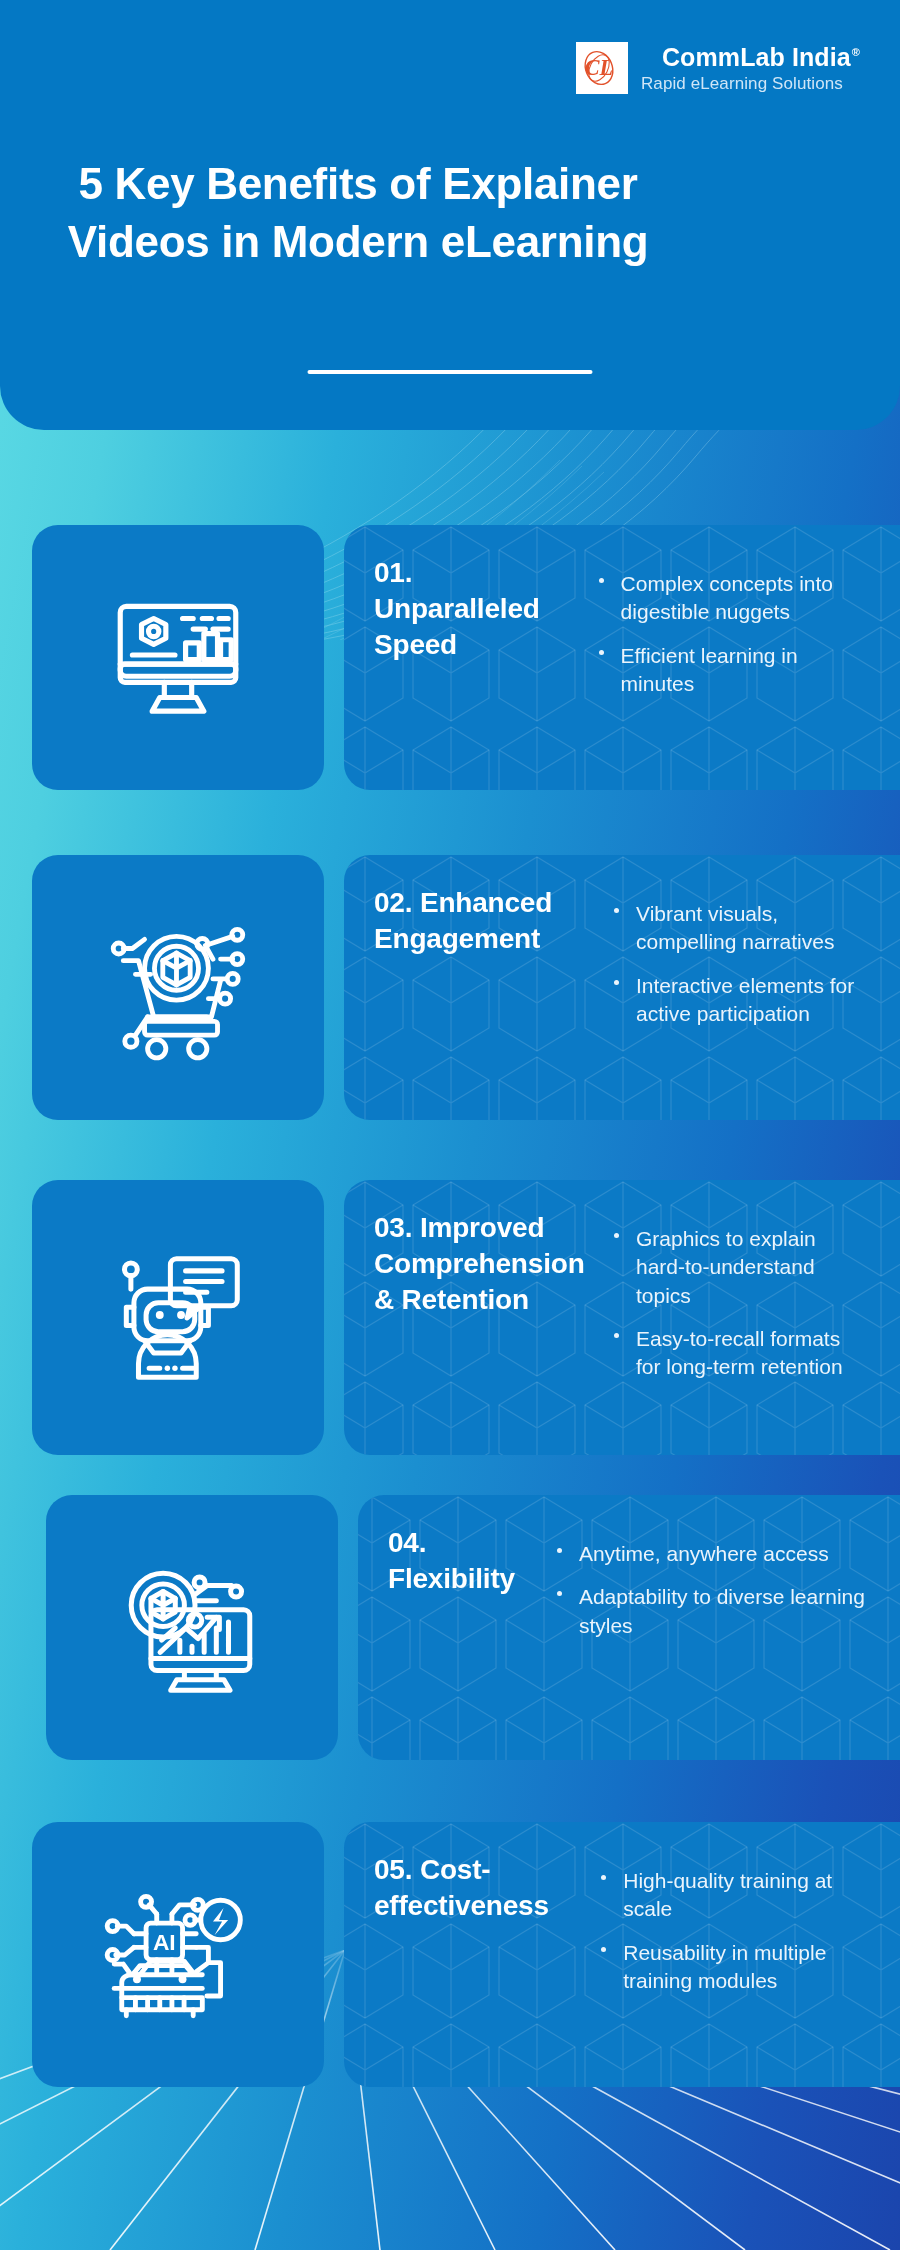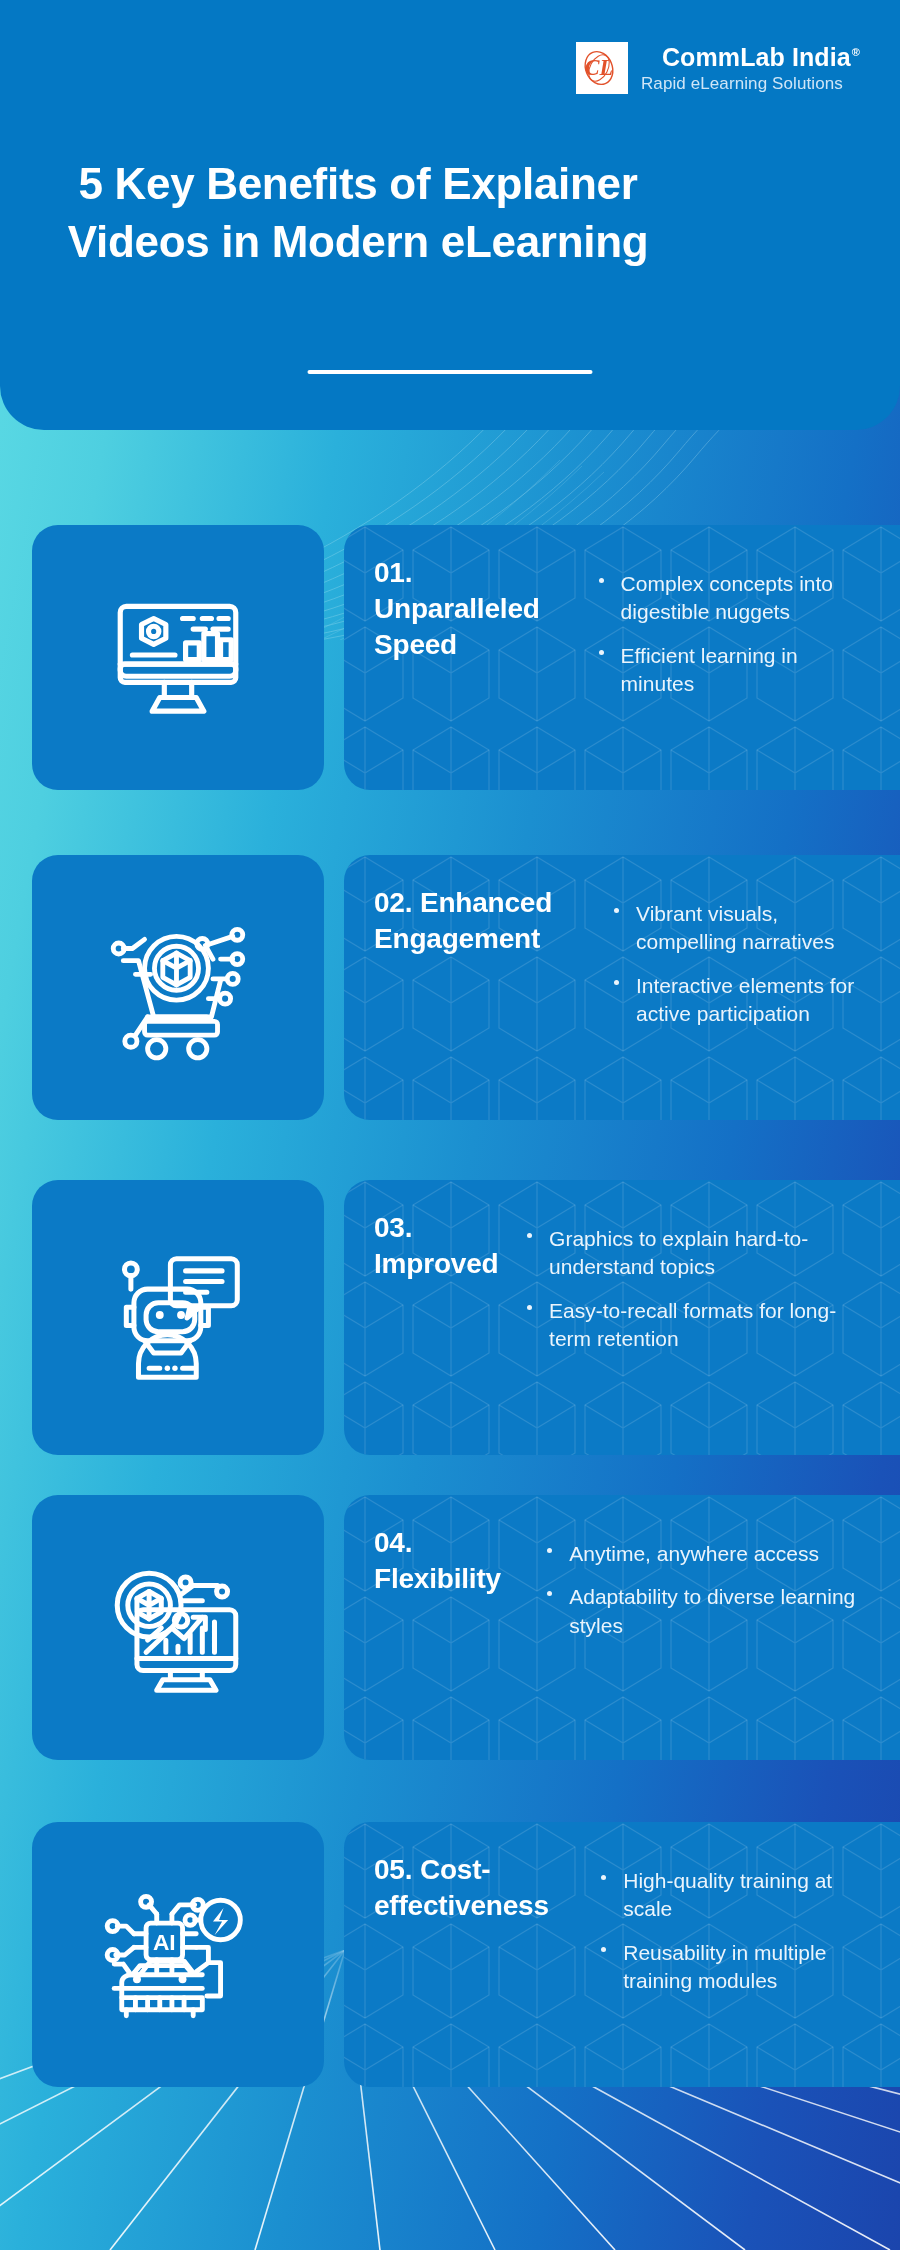--- a/index.html
+++ b/index.html
@@ -276,29 +276,30 @@
       </svg>
     </div>
     <div class="text-card">
       <div class="hexwrap">
         <svg width="100%" height="100%" viewBox="0 0 600 275" preserveAspectRatio="xMidYMid slice">
           <rect width="600" height="275" fill="url(#hx1)"></rect>
         </svg>
       </div>
       <div class="card-title">
         <span>03. Improved</span><br>
+        <span>Comprehension &amp; Retention</span>
       </div>
       <ul class="bullets">
         <li>Graphics to explain hard-to-understand topics</li>
         <li>Easy-to-recall formats for long-term retention</li>
       </ul>
     </div>
   </div>
 
-  <div class="row" style="top:1495px; height:265px;">
+  <div class="row" style="top:1495px; height:265px;padding-left:14px;">
     <div class="icon-card">
       <svg viewBox="0 0 100 100" fill="none" stroke="#ffffff" stroke-width="3.3" stroke-linecap="round" stroke-linejoin="round">
         <rect x="23" y="38" width="65" height="40" rx="4"></rect>
         <path d="M23 70h65"></path>
         <path d="M45 78v6M66 78v6M40 84h31l4 7H36z"></path>
         <circle cx="31" cy="35" r="21"></circle>
         <circle cx="31" cy="35" r="14"></circle>
         <path d="M31 26l8 4.5v9L31 44l-8-4.5v-9z"></path>
         <path d="M31 26v9M31 35l8-4.5M31 35l-8-4.5M31 35v9"></path>
         <path d="M29 66L46 50l8 7 12-14"></path>

